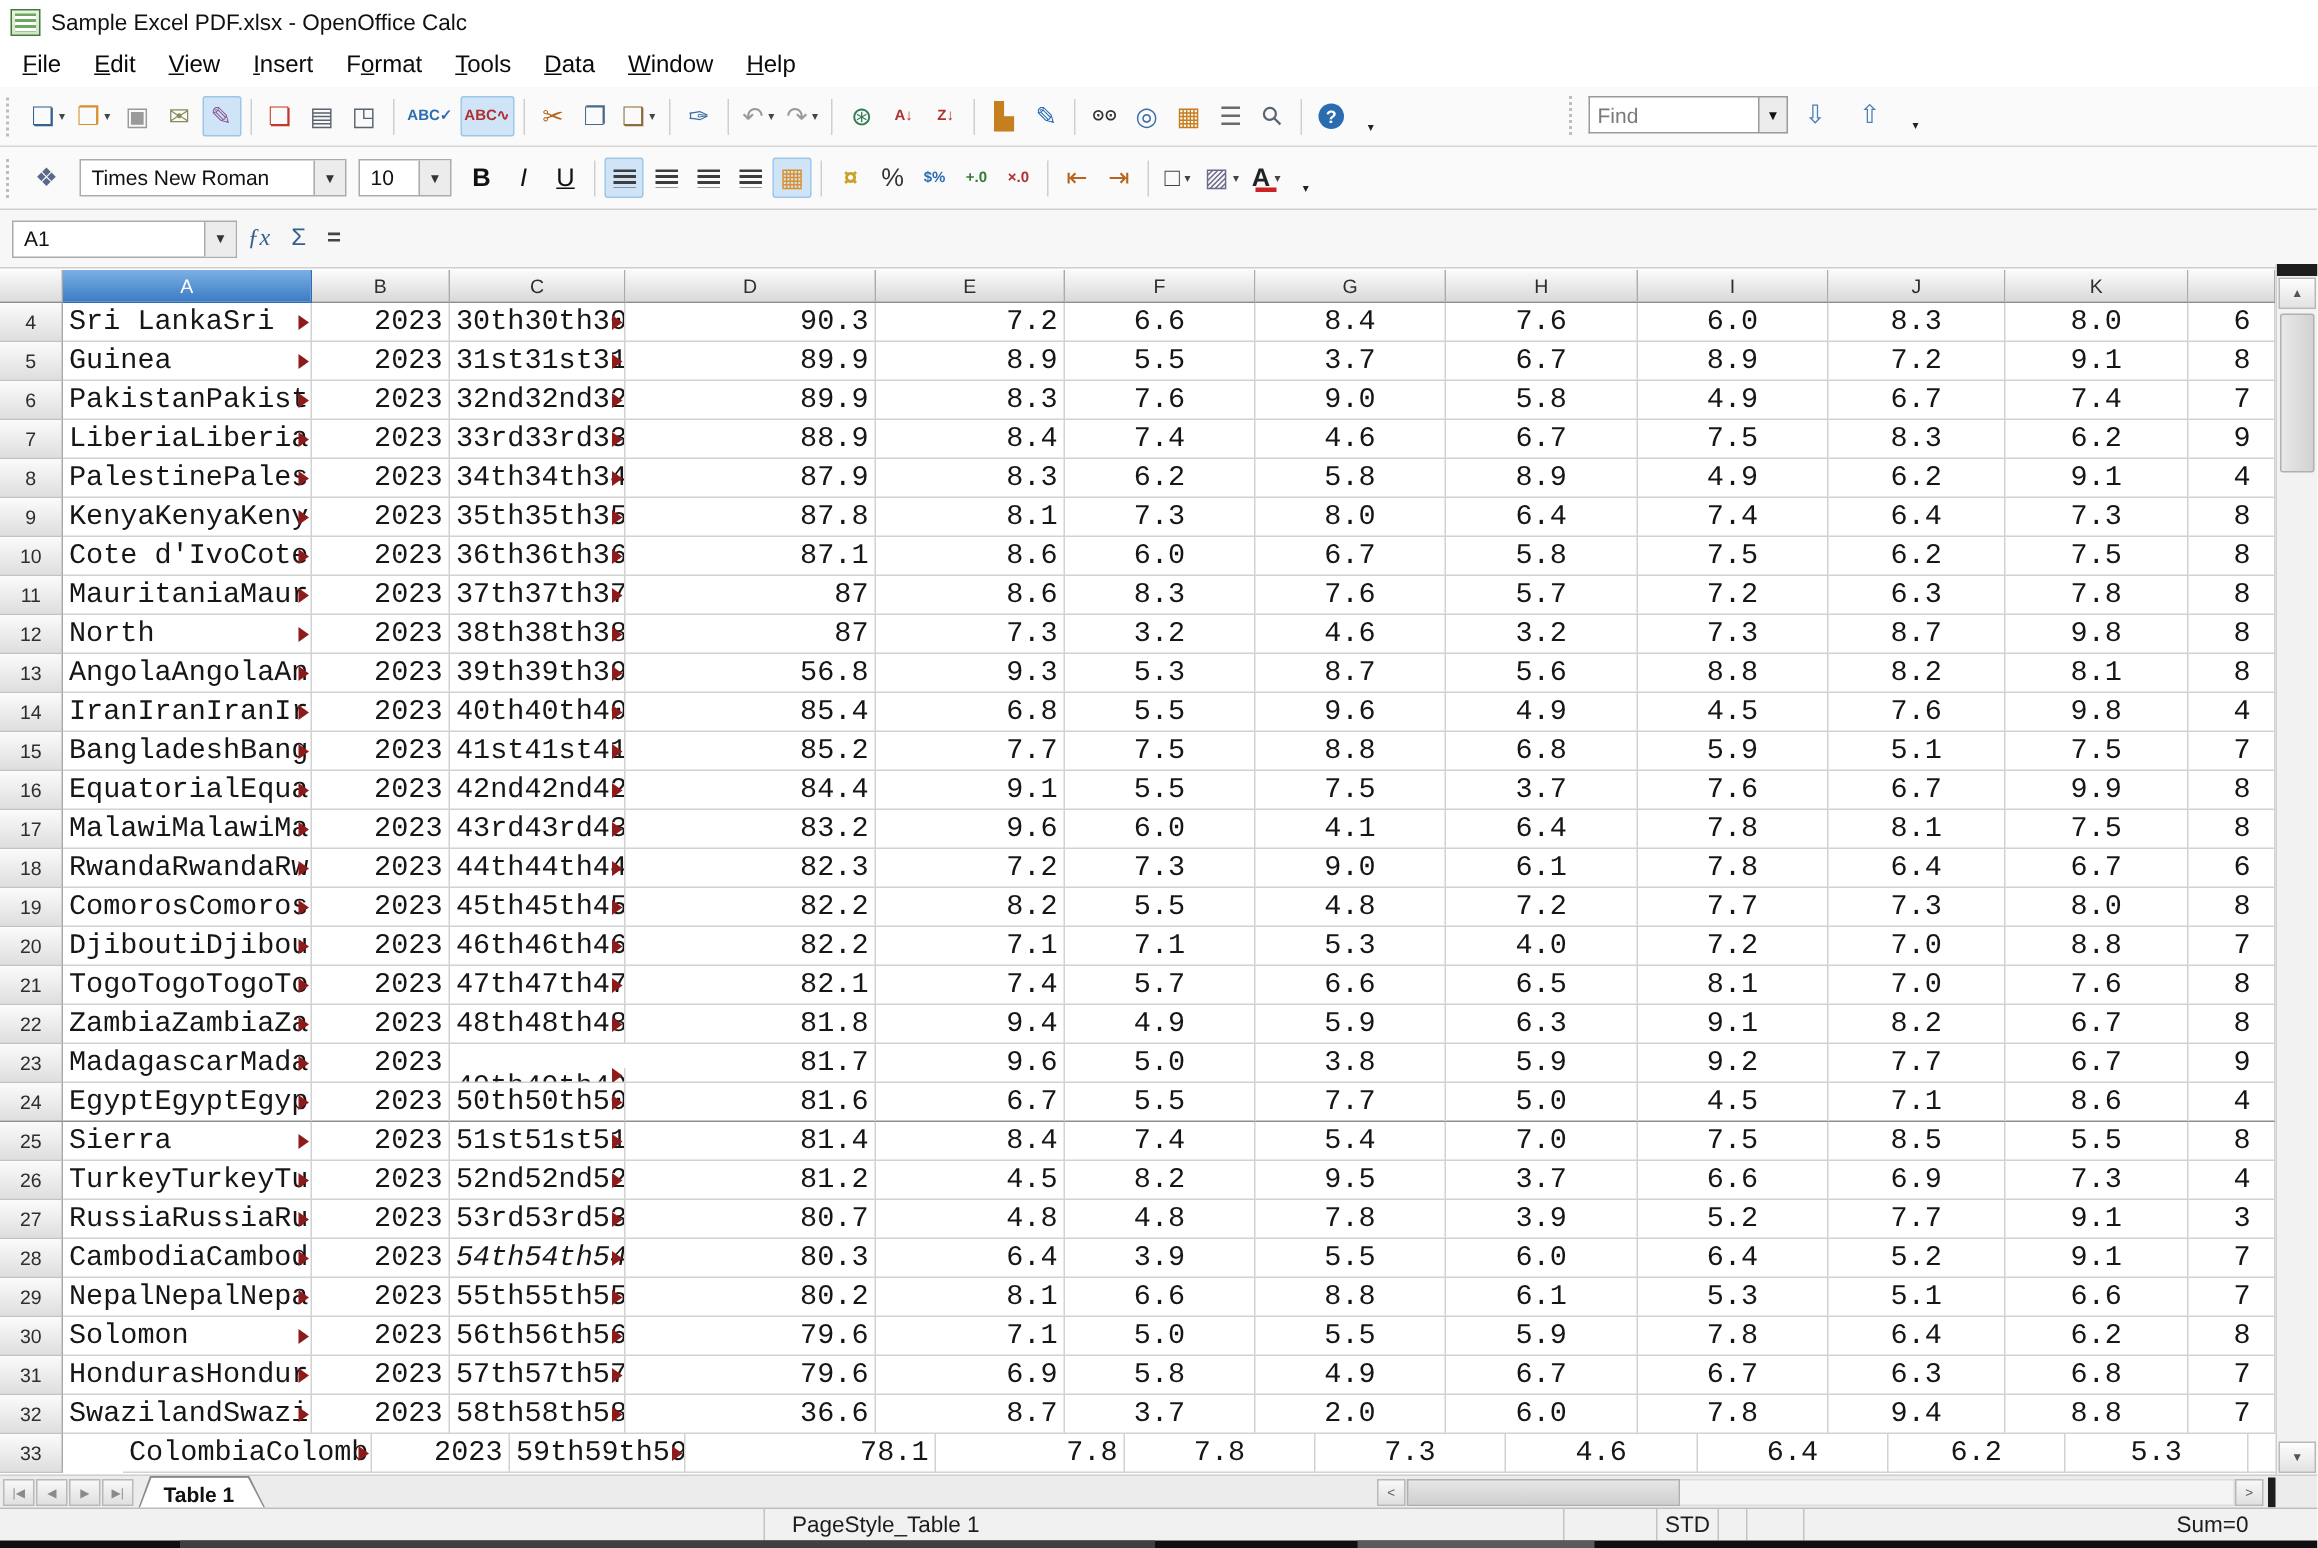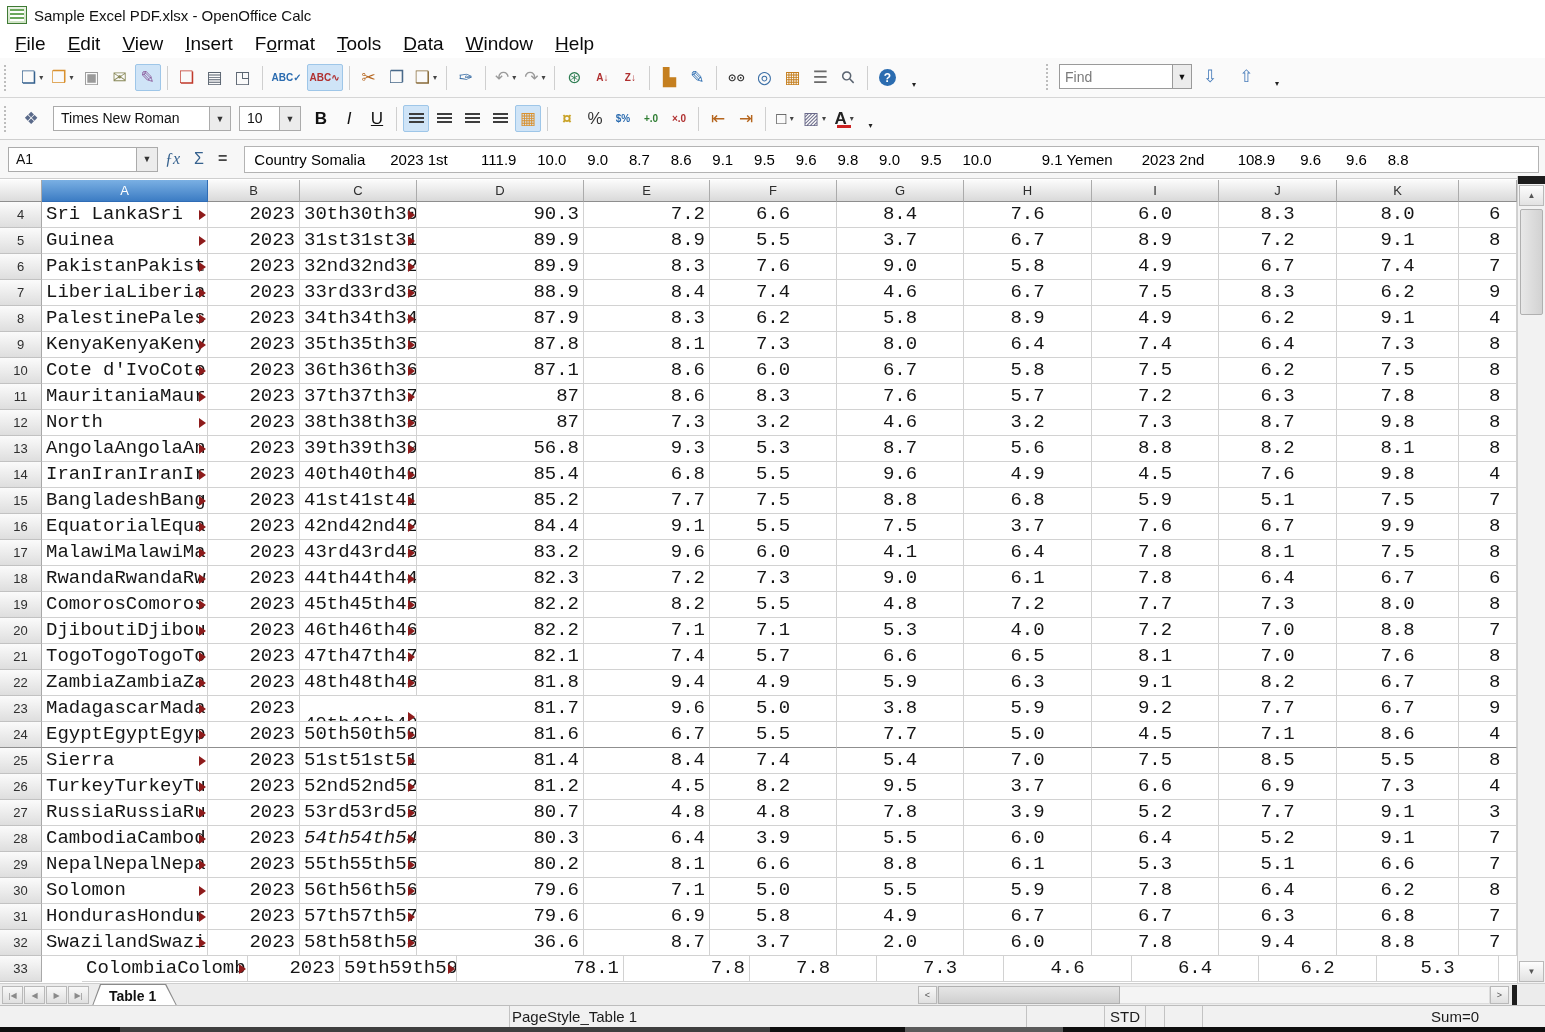--- a/index.html
+++ b/index.html
@@ -6,21 +6,21 @@
   body{width:1545px;height:1032px;overflow:hidden;background:#fff;position:relative;
        font-family:"Liberation Sans",sans-serif;color:#111}
   
   #top-accent{position:absolute;left:820px;top:0;width:50px;height:3px;background:#2f7bf6}
   #titlebar{position:absolute;top:0;left:0;right:0;height:30px;display:flex;align-items:center;padding-left:7px;background:#fff}
   #app-icon{width:18px;height:16px;background:linear-gradient(#e9f2e4,#cfe3c4);border:1px solid #3f7a34;position:relative;flex:0 0 auto}
   #app-icon::before{content:"";position:absolute;left:2px;top:2px;right:2px;bottom:2px;
      background:repeating-linear-gradient(to bottom,#6da85e 0 2px,#fff 2px 4px)}
   #title-text{font-size:15px;margin-left:7px;white-space:nowrap}
   #menubar{position:absolute;top:30px;left:0;right:0;height:28px;background:#fff;display:flex;align-items:center;padding-left:4px;border-bottom:1px solid #ededed}
-  .menu-item{font-size:19px;padding:3px 11px;color:#0a0a0a}
+  .menu-item{font-size:16px;padding:3px 11px;color:#0a0a0a}
   .menu-item u{text-decoration:underline}
   
   .toolbar{position:absolute;left:0;right:0;background:#fafafa;display:flex;align-items:center}
   #std-toolbar{top:58px;height:39px;border-bottom:1px solid #d6d6d6}
   #fmt-toolbar{top:98px;height:41px;border-bottom:1px solid #cfcfcf}
   .grip{width:6px;height:26px;border-left:2px dotted #bdbdbd;margin:0 5px 0 4px}
   .tb-btn{min-width:26px;height:27px;display:flex;align-items:center;justify-content:center;margin:0 1px;border:1px solid transparent;border-radius:2px;position:relative;padding:0 2px;box-sizing:border-box}
   .tb-btn.active{background:#cfe4f7;border-color:#9ec6e8}
   .glyph{font-size:17px;line-height:1;display:inline-block}
   .glyph.sm{font-size:10px;font-weight:bold;letter-spacing:0}
@@ -80,26 +80,26 @@
   #hs-right{position:absolute;left:1490px;top:2px;width:19px;height:18px}
   .hbtn{background:linear-gradient(#f8f8f8,#e0e0e0);border:1px solid #b9b9b9;display:flex;align-items:center;justify-content:center;font-size:9px;color:#555;box-sizing:border-box}
   #hs-track{position:absolute;left:937px;top:2px;width:553px;height:18px;background:#f4f4f4;border:1px solid #dcdcdc;box-sizing:border-box}
   #hs-thumb{position:absolute;left:938px;top:2px;width:182px;height:18px;background:linear-gradient(#e6e6e6,#cfcfcf);border:1px solid #b0b0b0;box-sizing:border-box}
   #hsplit{position:absolute;left:1512px;top:1px;width:5px;height:20px;background:#1d1d1d}
   
   #statusbar{position:absolute;top:1005px;left:0;right:0;height:22px;background:#f1f1f1;border-top:1px solid #bdbdbd;font-size:15px;color:#1c1c1c;box-sizing:border-box}
   .seg{position:absolute;top:0;bottom:0;border-right:1px solid #c3c3c3;display:flex;align-items:center;box-sizing:border-box}
   #seg-sheet{left:0;width:320px;padding-left:28px}
   #seg-b{left:320px;width:190px}
-  #seg-style{left:504px;width:523px;padding-left:8px}
+  #seg-style{left:520px;width:523px;padding-left:8px}
   #seg-d{left:1033px;width:72px}
   #seg-mode{left:1105px;width:41px;justify-content:center}
   #seg-f{left:1146px;width:19px}
   #seg-g{left:1165px;width:38px}
-  #seg-sum{left:1203px;right:0;border-right:none;justify-content:flex-end;padding-right:66px}
+  #seg-sum{left:1203px;right:0;border-right:none;justify-content:flex-end;padding-right:46px}
   
   #taskbar{position:absolute;left:0;right:0;top:1027px;height:5px;background:#0f0f0f}
   #taskbar .t1{position:absolute;left:120px;width:650px;top:0;bottom:0;background:#3f3f3f}
   #taskbar .t2{position:absolute;left:905px;width:158px;top:0;bottom:0;background:#5a5a5a}
 </style>
 </head>
 <body>
 
 <div id="top-accent"></div>
 
@@ -323,21 +323,20 @@
 </div>
 
 <div id="formulabar">
   <div id="namebox" class="combo">
     <div class="val">A1</div>
     <div class="cdd">▼</div>
   </div>
   <span class="fb-icon" style="font-style:italic;font-family:'Liberation Serif',serif">ƒx</span>
   <span class="fb-icon">Σ</span>
   <span class="fb-icon" id="fb-equals">=</span>
-  <div id="input-line">Country Somalia      2023 1st        111.9     10.0     9.0     8.7     8.6     9.1     9.5     9.6     9.8     9.0     9.5     10.0            9.1 Yemen       2023 2nd        108.9      9.6      9.6     8.8</div>
 </div>
 
 <div id="grid">
   <div id="colheads">
     <div class="corner"></div>
   <div class="colhead sel" style="width: 166px;">A</div>
       <div class="colhead" style="width: 92px;">B</div>
       <div class="colhead" style="width: 117px;">C</div>
       <div class="colhead" style="width: 167px;">D</div>
       <div class="colhead" style="width: 126px;">E</div>

